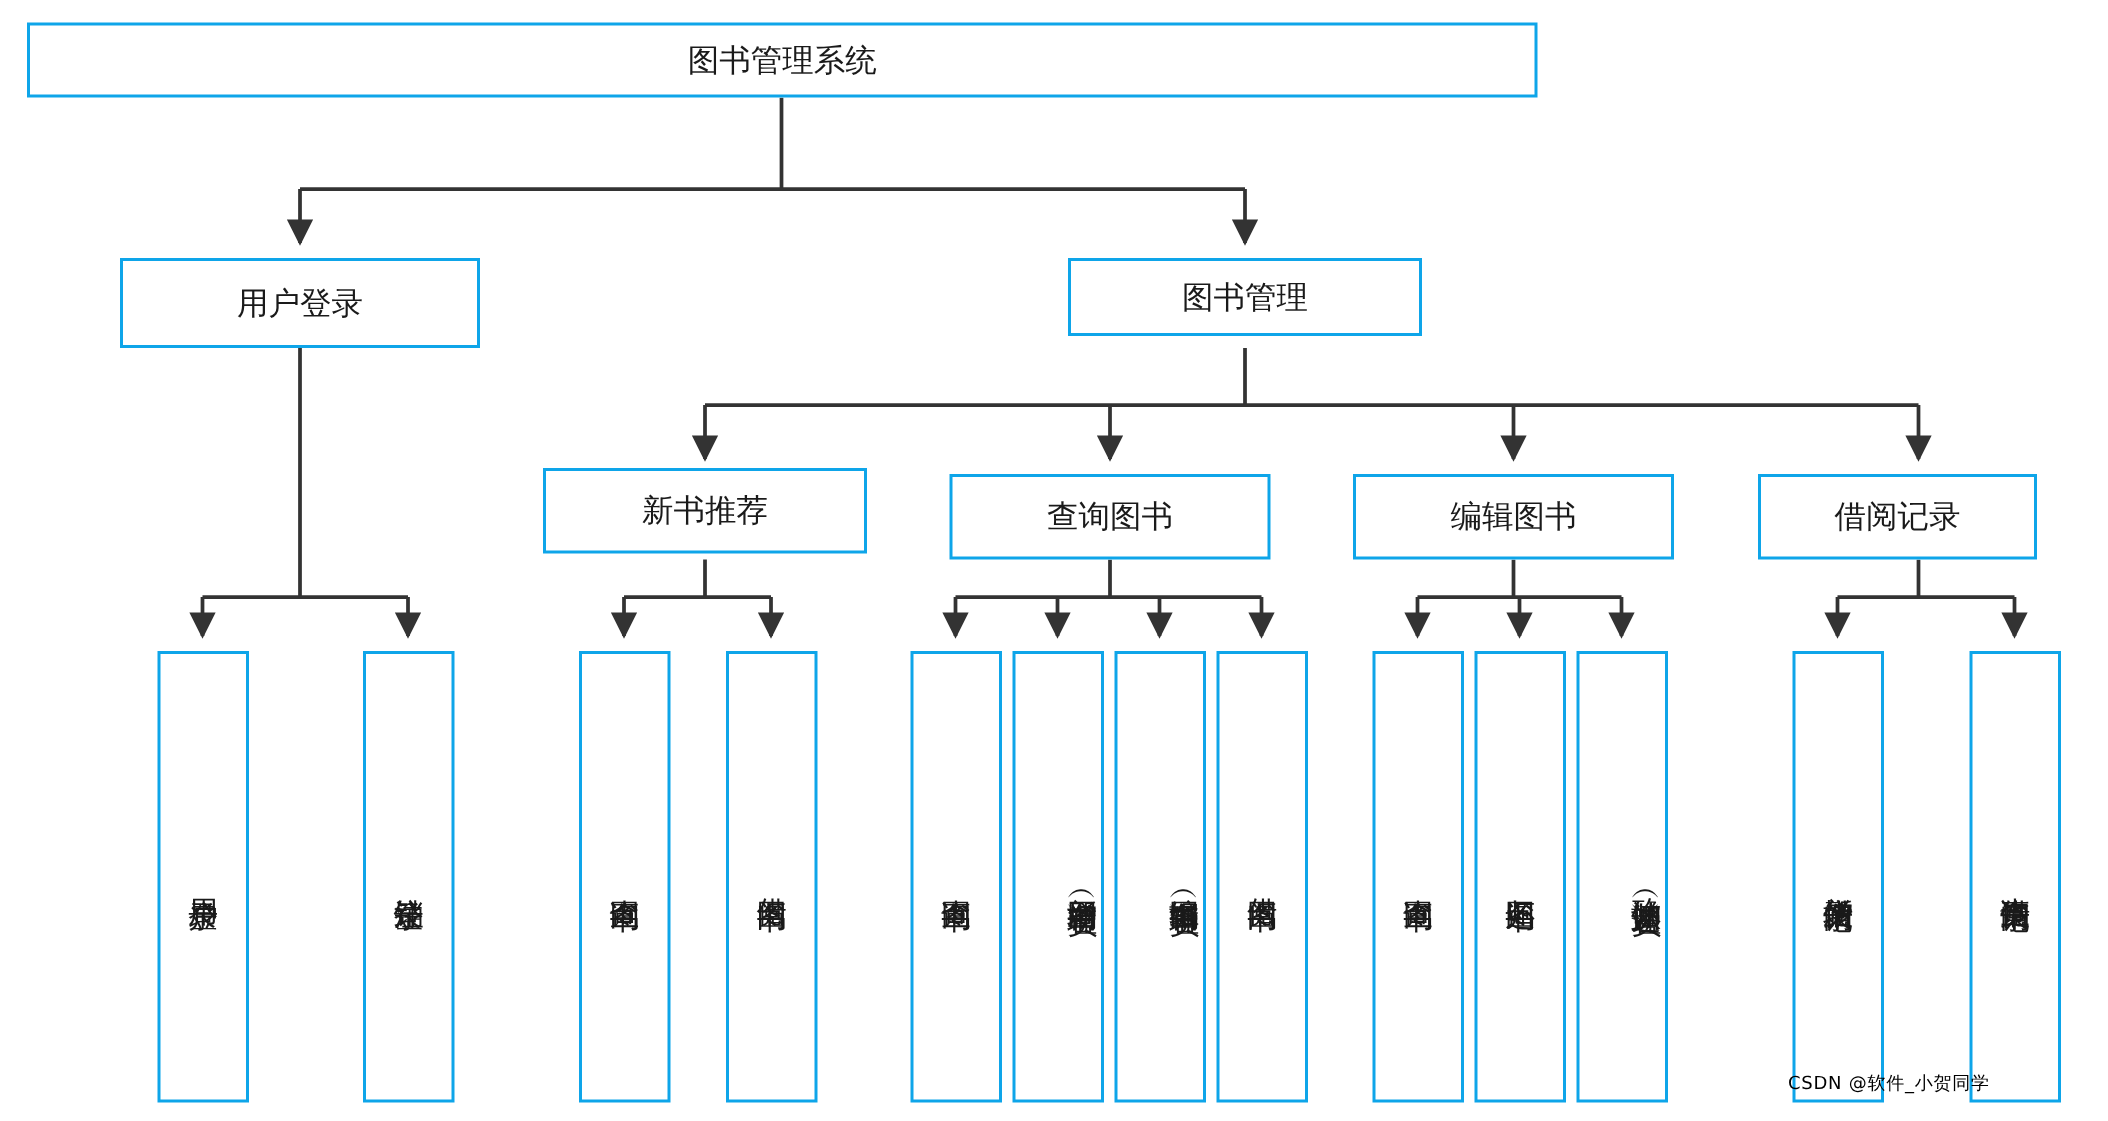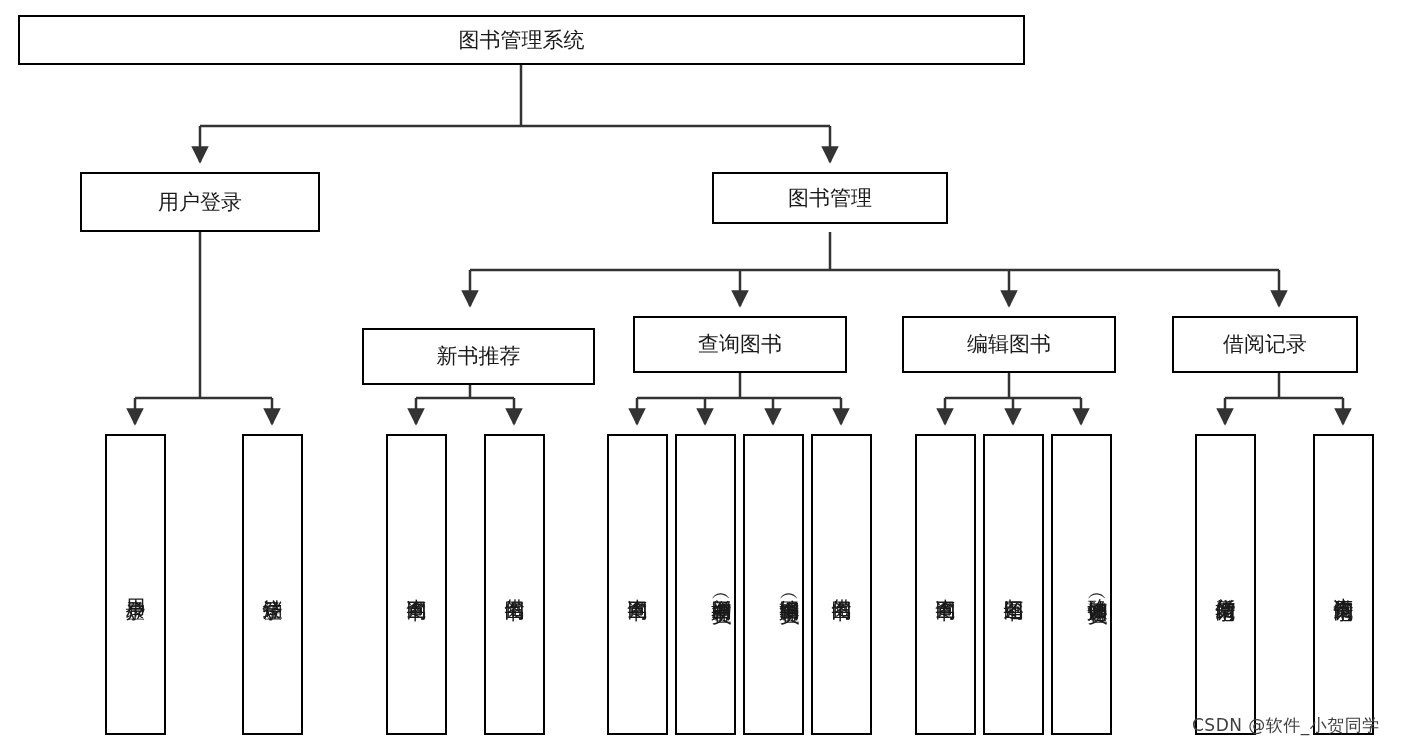--- a/index.html
+++ b/index.html
@@ -23,21 +23,21 @@
     position: absolute;
     left: 0;
     top: 0;
     width: 1405px;
     height: 747px;
     pointer-events: none;
   }
   .node {
     position: absolute;
     box-sizing: border-box;
-    border: 2px solid #000000;
+    border: 2px solid #0ea5e9;
     background: #ffffff;
     display: flex;
     align-items: center;
     justify-content: center;
     line-height: 1.25;
   }
   .node.h {
     font-size: 21px;
   }
   .node.root {
@@ -54,22 +54,22 @@
   }
   .node.v.center {
     align-items: center;
     padding-top: 0;
   }
   .node .label {
     display: block;
   }
   .watermark {
     position: absolute;
-    font-size: 17px;
-    color: #404040;
+    font-size: 12px;
+    color: #000000;
     white-space: nowrap;
     letter-spacing: 0.5px;
     text-align: right;
   }
 </style>
 </head>
 <body>
 
 <div id="diagram-root">
 
@@ -127,21 +127,21 @@
     <span class="label">图书管理系统</span>
   </div>
 
   <div class="node h" style="left: 80px; top: 172px; width: 240px; height: 60px;">
     <span class="label">用户登录</span>
   </div>
   <div class="node h" style="left: 712px; top: 172px; width: 236px; height: 52px;">
     <span class="label">图书管理</span>
   </div>
 
-  <div class="node h" style="left: 362px; top: 328px; width: 233px; height: 57px;">
+  <div class="node h" style="left: 362px; top: 312px; width: 216px; height: 57px;">
     <span class="label">新书推荐</span>
   </div>
   <div class="node h" style="left: 633px; top: 316px; width: 214px; height: 57px;">
     <span class="label">查询图书</span>
   </div>
   <div class="node h" style="left: 902px; top: 316px; width: 214px; height: 57px;">
     <span class="label">编辑图书</span>
   </div>
   <div class="node h" style="left: 1172px; top: 316px; width: 186px; height: 57px;">
     <span class="label">借阅记录</span>

